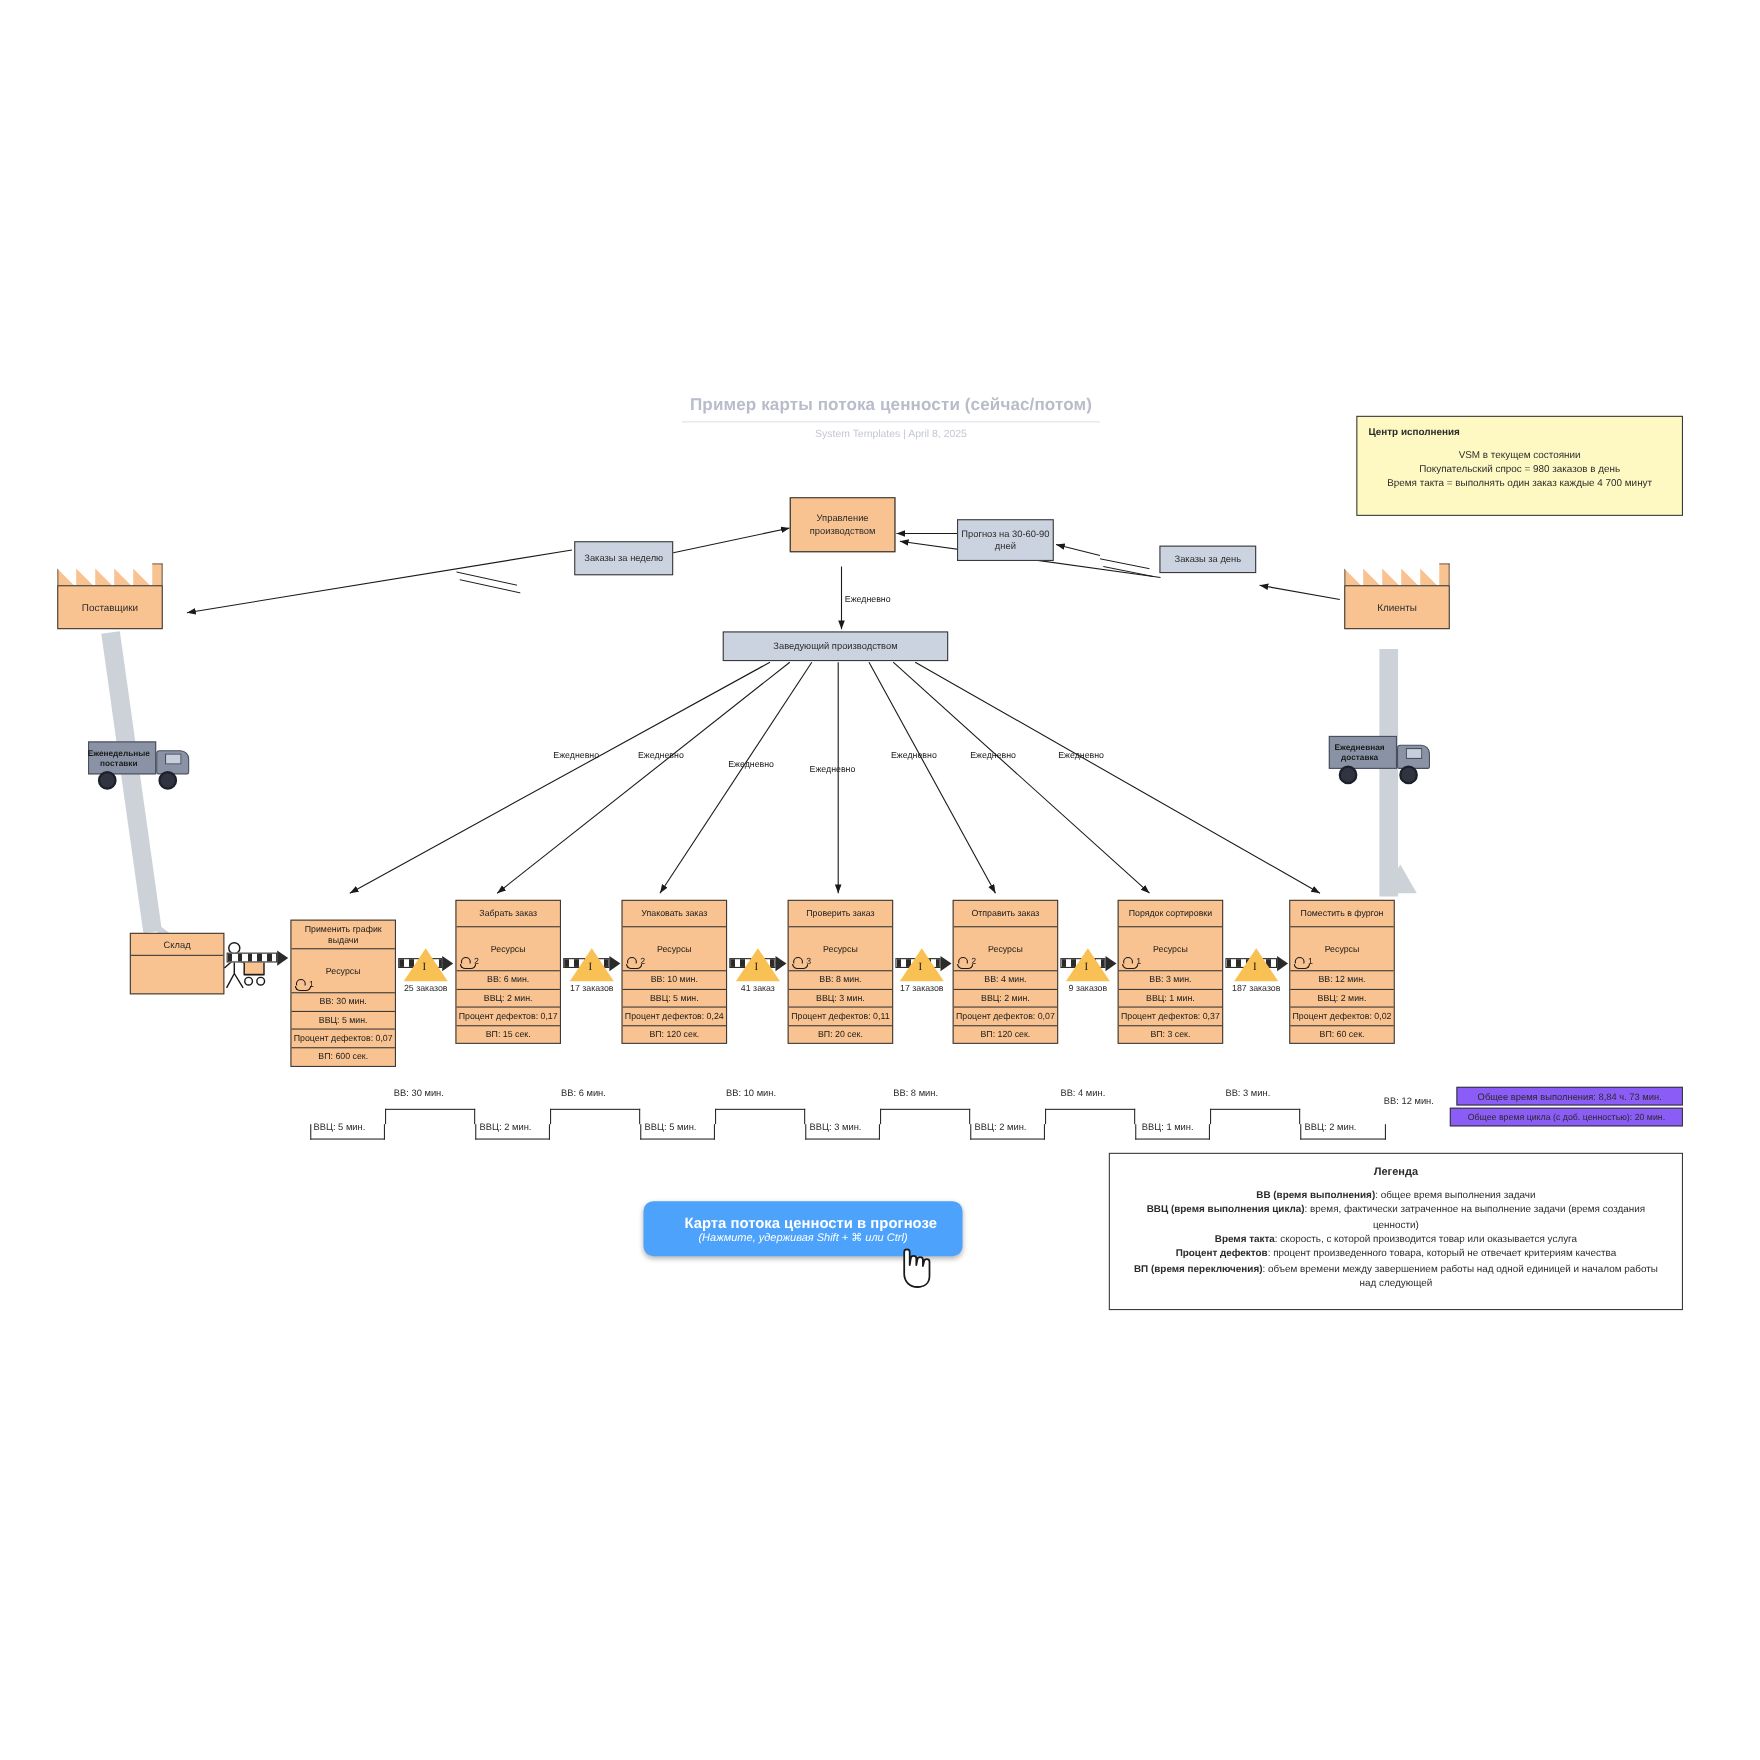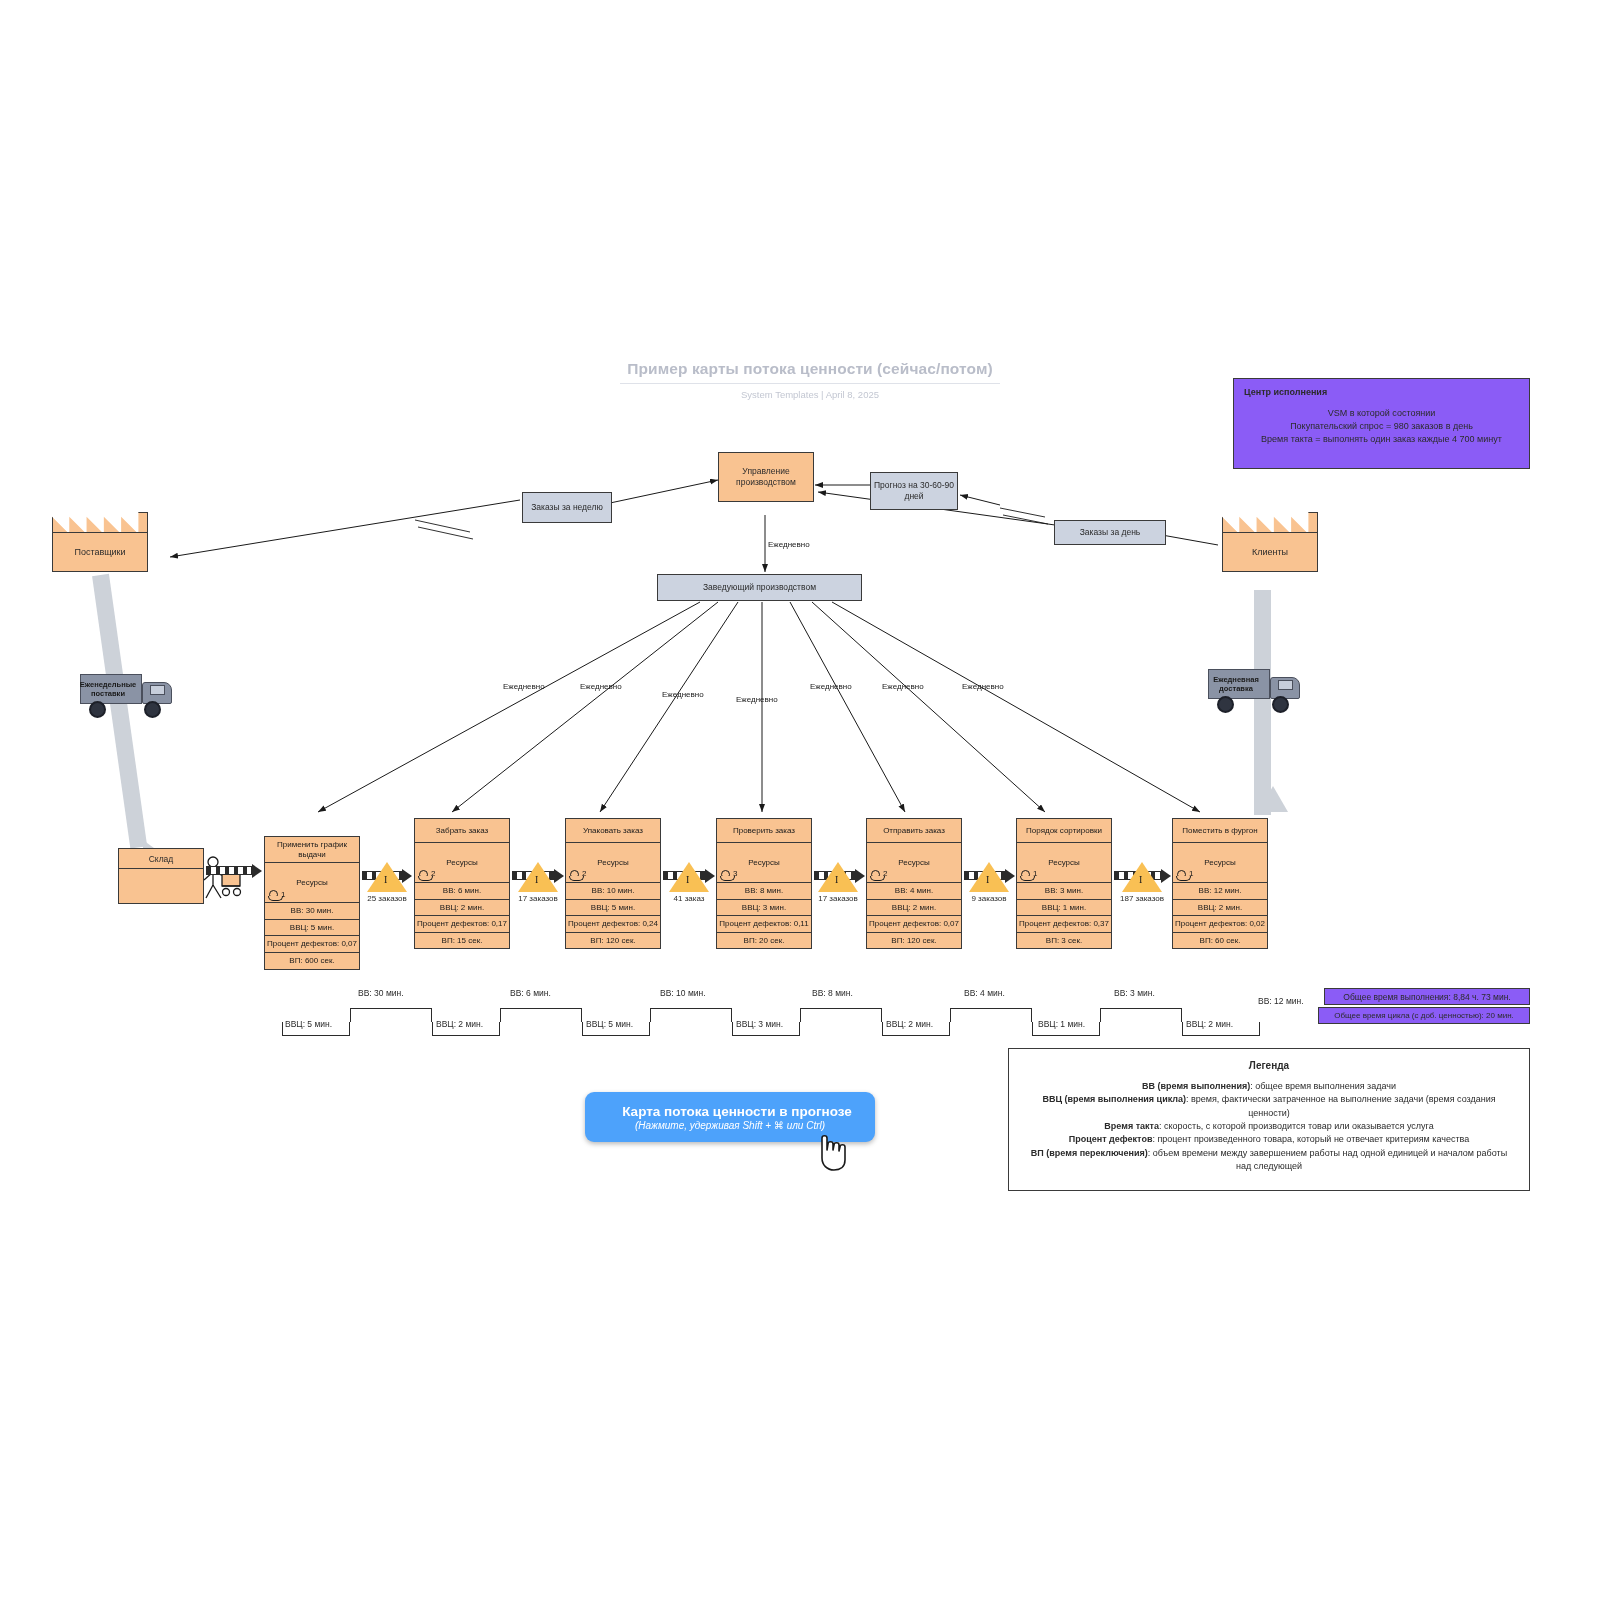--- a/index.html
+++ b/index.html
@@ -131,21 +131,21 @@
   
   .total-box {
     position: absolute; background: #8b5cf6; border: 1px solid #3a3a3a;
     font-size: 8.5px; display: flex; align-items: center; justify-content: center;
     padding: 2px 6px; white-space: nowrap;
   }
 
   
   #info-panel {
     position: absolute; left: 1233px; top: 378px; width: 297px; height: 91px;
-    background: #8b5cf6; border: 1px solid #3a3a3a; padding: 8px 10px;
+    background: #fef9c3; border: 1px solid #3a3a3a; padding: 8px 10px;
   }
   #info-panel .ip-title { font-size: 9px; font-weight: 700; margin-bottom: 10px; }
   #info-panel .ip-body { font-size: 9px; text-align: center; line-height: 1.45; }
 
   #legend {
     position: absolute; left: 1008px; top: 1048px; width: 522px; height: 143px;
     background: #ffffff; border: 1px solid #3a3a3a; padding: 11px 14px;
   }
   #legend .lg-title { text-align: center; font-size: 10px; font-weight: 700; margin-bottom: 9px; }
   #legend .lg-line { text-align: center; font-size: 9px; line-height: 1.48; }
@@ -173,21 +173,21 @@
 <div id="stage">
 
   <div id="title-wrap" class="abs">
     <div id="doc-title">Пример карты потока ценности (сейчас/потом)</div>
     <div id="doc-sub">System Templates  |  April 8, 2025</div>
   </div>
 
   <div id="info-panel">
     <div class="ip-title">Центр исполнения</div>
     <div class="ip-body">
-      <div>VSM в которой состоянии</div>
+      <div>VSM в текущем состоянии</div>
       <div>Покупательский спрос = 980 заказов в день</div>
       <div>Время такта = выполнять один заказ каждые 4 700 минут</div>
     </div>
   </div>
 
   <svg class="lines">
     <defs>
       <marker id="ah" markerWidth="9" markerHeight="9" refX="8" refY="3" orient="auto">
         <path d="M0,0 L8,3 L0,6 z" fill="#1a1a1a"></path>
       </marker>
@@ -233,21 +233,21 @@
     </div>
 
   <div class="grey-box abs" style="left:522px; top:492px; width:90px; height:31px;">
       <span>Заказы за неделю</span>
     </div>
 
   <div class="grey-box abs" style="left:870px; top:472px; width:88px; height:38px;">
       <span>Прогноз на 30-60-90 дней</span>
     </div>
 
-  <div class="grey-box abs" style="left:1054px; top:520px; width:112px; height:25px;">
+  <div class="grey-box abs" style="left:1054px; top:496px; width:88px; height:25px;">
       <span>Заказы за день</span>
     </div>
 
   <div class="grey-box abs" style="left:657px; top:574px; width:205px; height:27px;">
       <span>Заведующий производством</span>
     </div>
 
   <div class="conn-label" style="left:768px; top:540px;">Ежедневно</div>
 
   <div class="conn-label" style="left:503px; top:682px;">Ежедневно</div>

